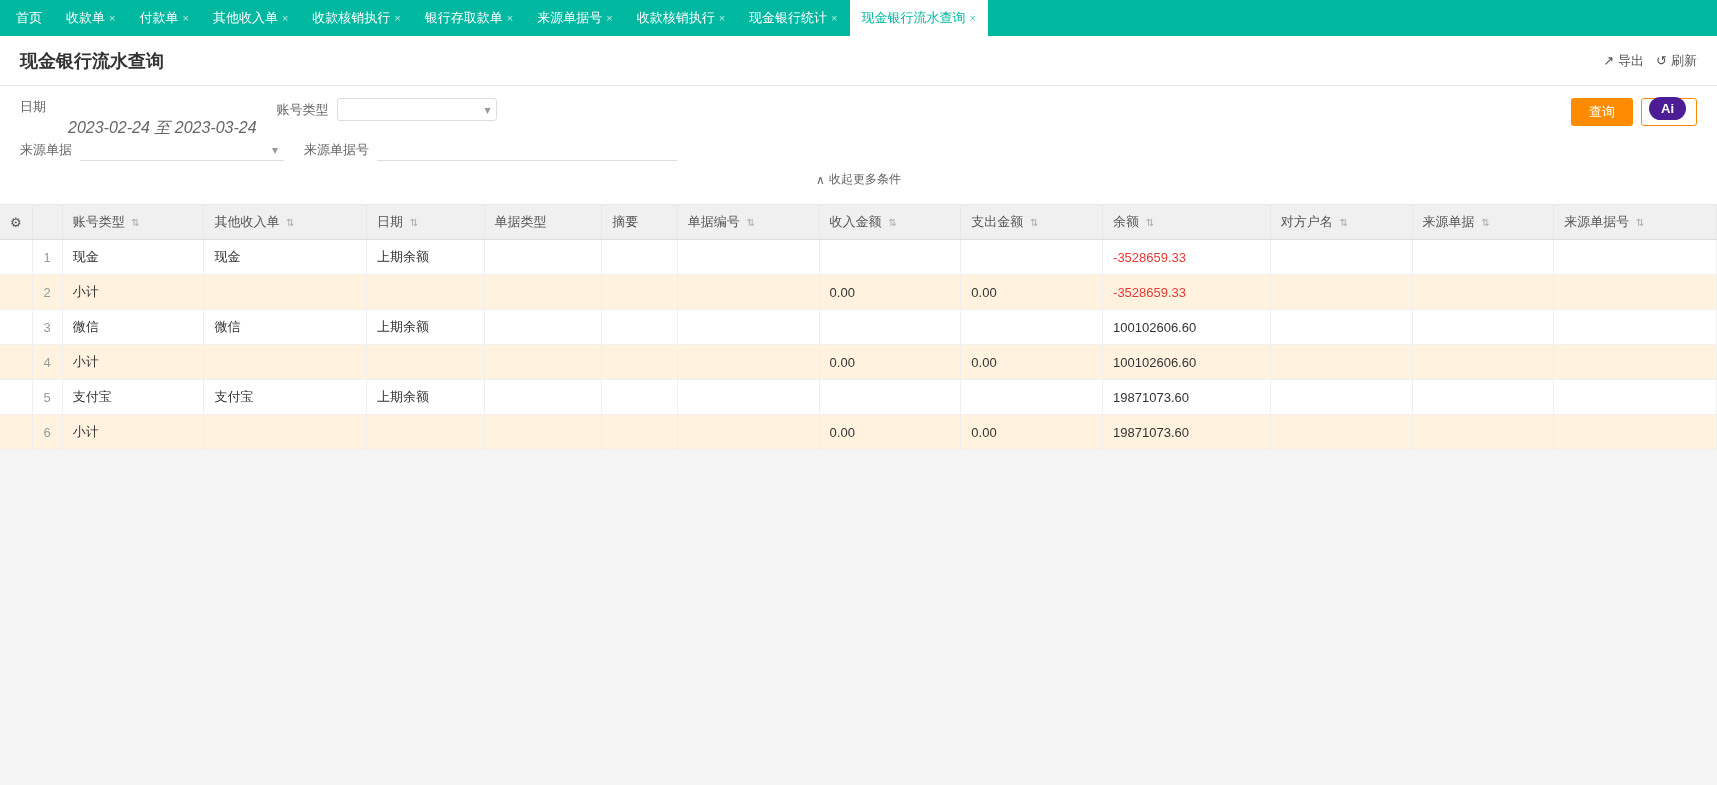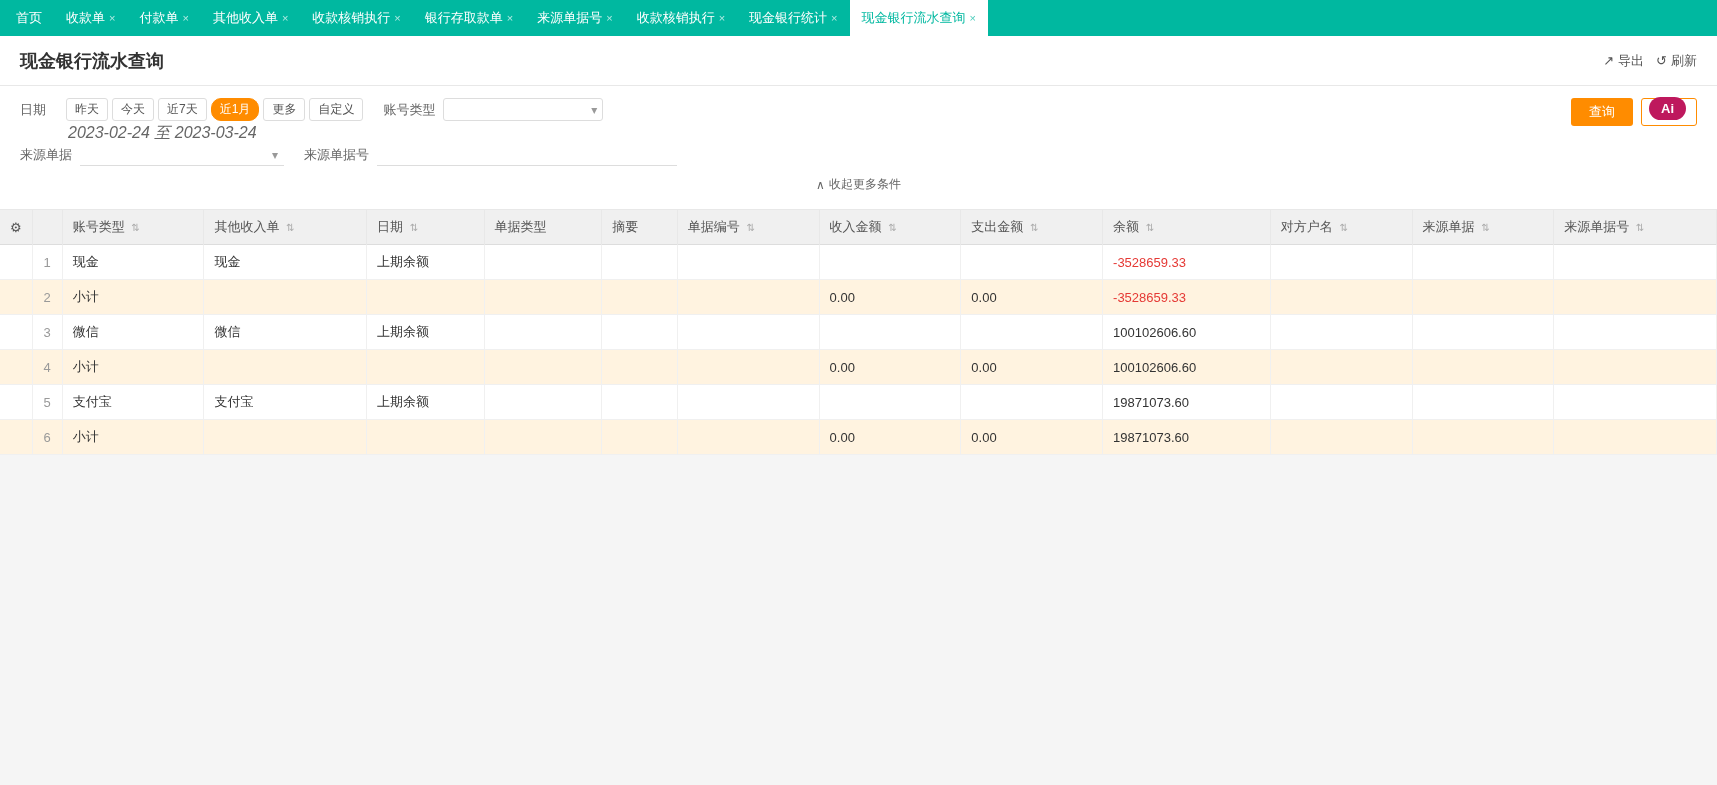--- a/index.html
+++ b/index.html
@@ -295,21 +295,21 @@
       color: #333;
       min-width: 200px;
       background: transparent;
     }
 
     
     .ai-badge {
       position: fixed;
       top: 97px;
       right: 31px;
-      background: #be185d;
+      background: #4c1d95;
       color: #fff;
       padding: 4px 12px;
       border-radius: 12px;
       font-size: 13px;
       font-weight: bold;
       cursor: pointer;
     }
   </style>
 </head>
 <body>
@@ -368,28 +368,20 @@
   </div>
 </div>
 
 <div class="filter-area">
 
   <div class="filter-top-row">
 
     <div class="filter-date-block">
       <div class="filter-date-top">
         <span class="filter-label">日期</span>
-        <div class="filter-date-btns">
-          <button class="date-btn">昨天</button>
-          <button class="date-btn">今天</button>
-          <button class="date-btn">近7天</button>
-          <button class="date-btn active">近1月</button>
-          <button class="date-btn">更多</button>
-          <button class="date-btn">自定义</button>
-        </div>
       </div>
       <div style="margin-left:44px;">
         <span class="date-range">2023-02-24 至 2023-03-24</span>
       </div>
     </div>
 
     <div style="display:flex;align-items:center;gap:8px;flex:1;">
       <span class="filter-label">账号类型</span>
       <div class="select-wrapper">
         <select class="filter-select">

